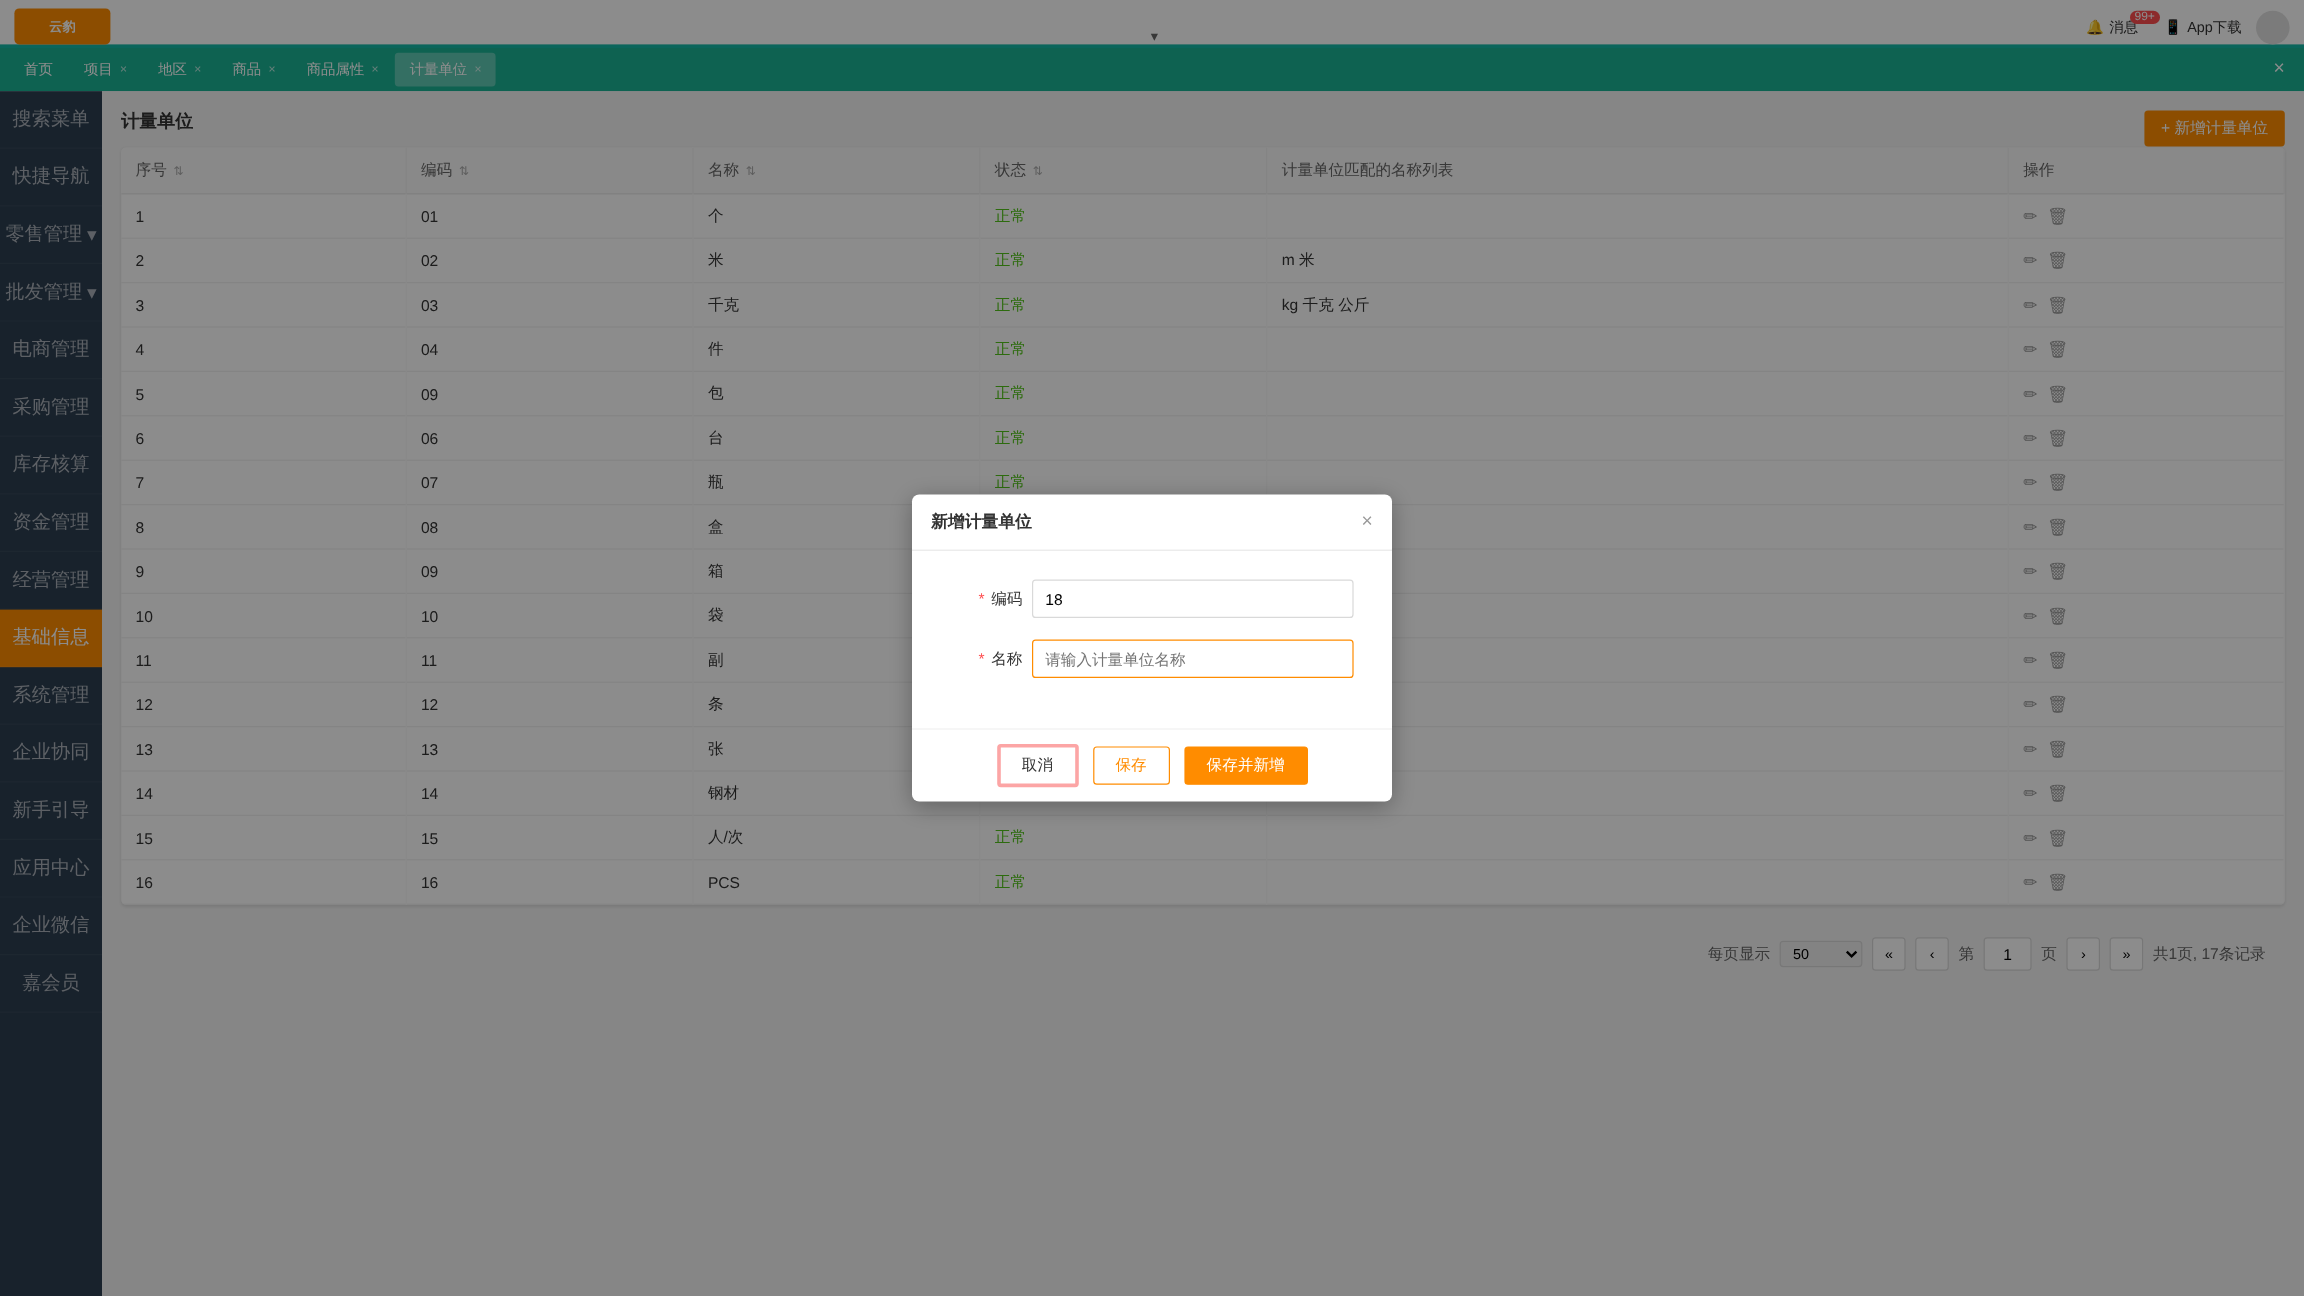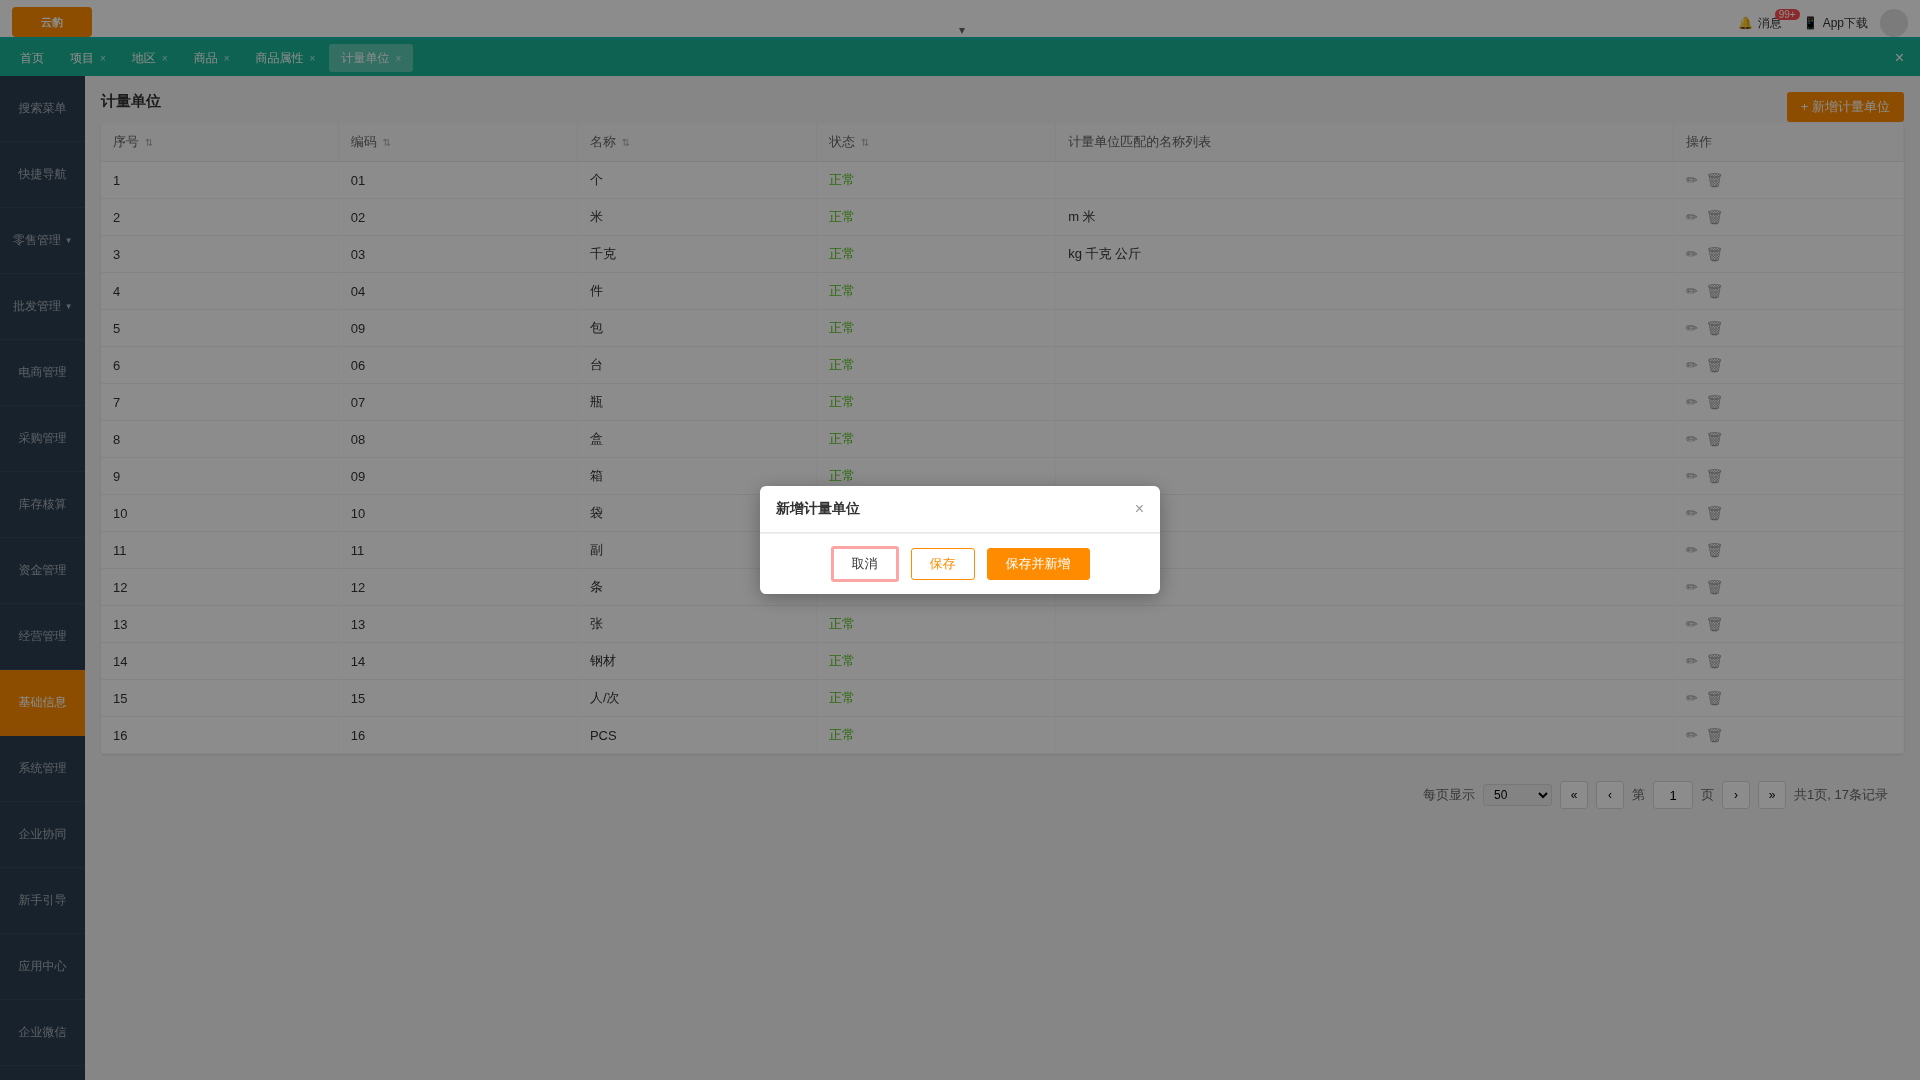--- a/index.html
+++ b/index.html
@@ -120,27 +120,26 @@
 
     
     .sidebar {
       width: 85px;
       background: #2c3e50;
       display: flex;
       flex-direction: column;
       overflow-y: auto;
     }
     .sidebar-item {
-      padding: 24px 4px;
+      padding: 13px 4px;
       text-align: center;
       color: #aab0b8;
-      font-size: 12px;
+      font-size: 16px;
       cursor: pointer;
       border-bottom: 1px solid rgba(255,255,255,0.05);
-      font-family: Liberation Mono, monospace;
     }
     .sidebar-item.active { background: #ff8c00; color: white; }
     .sidebar-item.with-arrow {
       display: flex;
       align-items: center;
       justify-content: center;
       gap: 4px;
     }
 
     
@@ -725,19 +724,35 @@
     </div>
   </div>
 </div>
 
 <div class="modal-overlay">
   <div class="modal">
     <div class="modal-header">
       <span class="modal-title">新增计量单位</span>
       <span class="modal-close">×</span>
     </div>
+    <div class="modal-body">
+      <div class="form-row">
+        <div class="form-label">
+          <span class="required-star">*</span>
+          <span>编码</span>
+        </div>
+        <input class="form-input" type="text" value="18" style="">
+      </div>
+      <div class="form-row">
+        <div class="form-label">
+          <span class="required-star">*</span>
+          <span>名称</span>
+        </div>
+        <input class="form-input active-input" type="text" placeholder="请输入计量单位名称" style="">
+      </div>
+    </div>
     <div class="modal-footer">
       <button class="btn-cancel">取消</button>
       <button class="btn-save">保存</button>
       <button class="btn-save-new">保存并新增</button>
     </div>
   </div>
 </div>
 
 </body></html>

